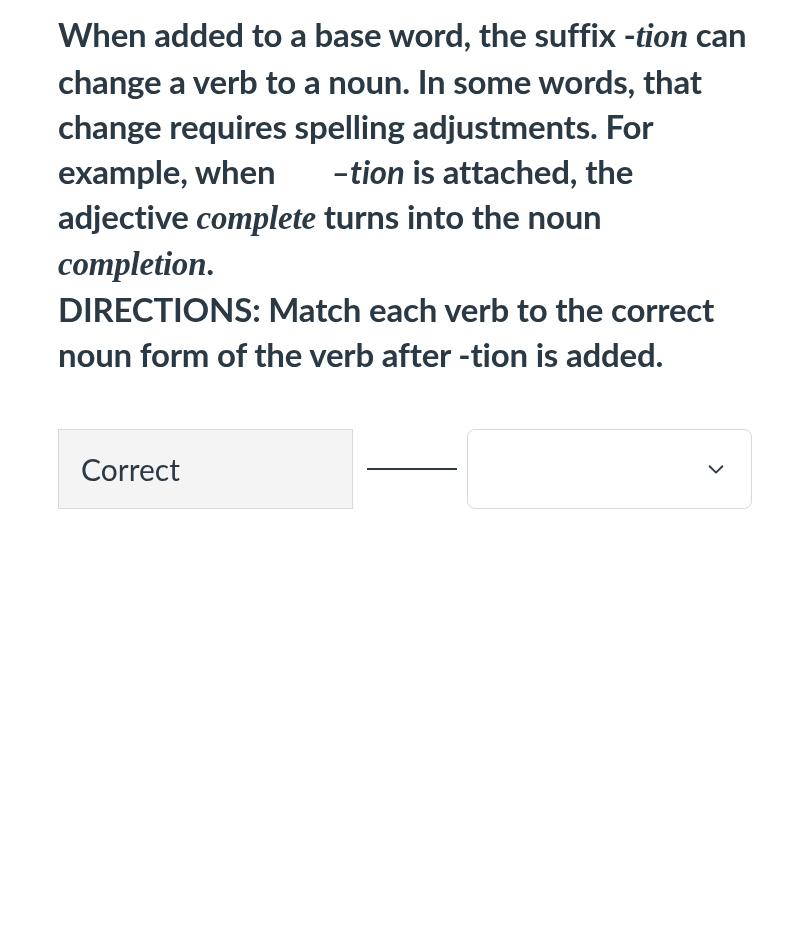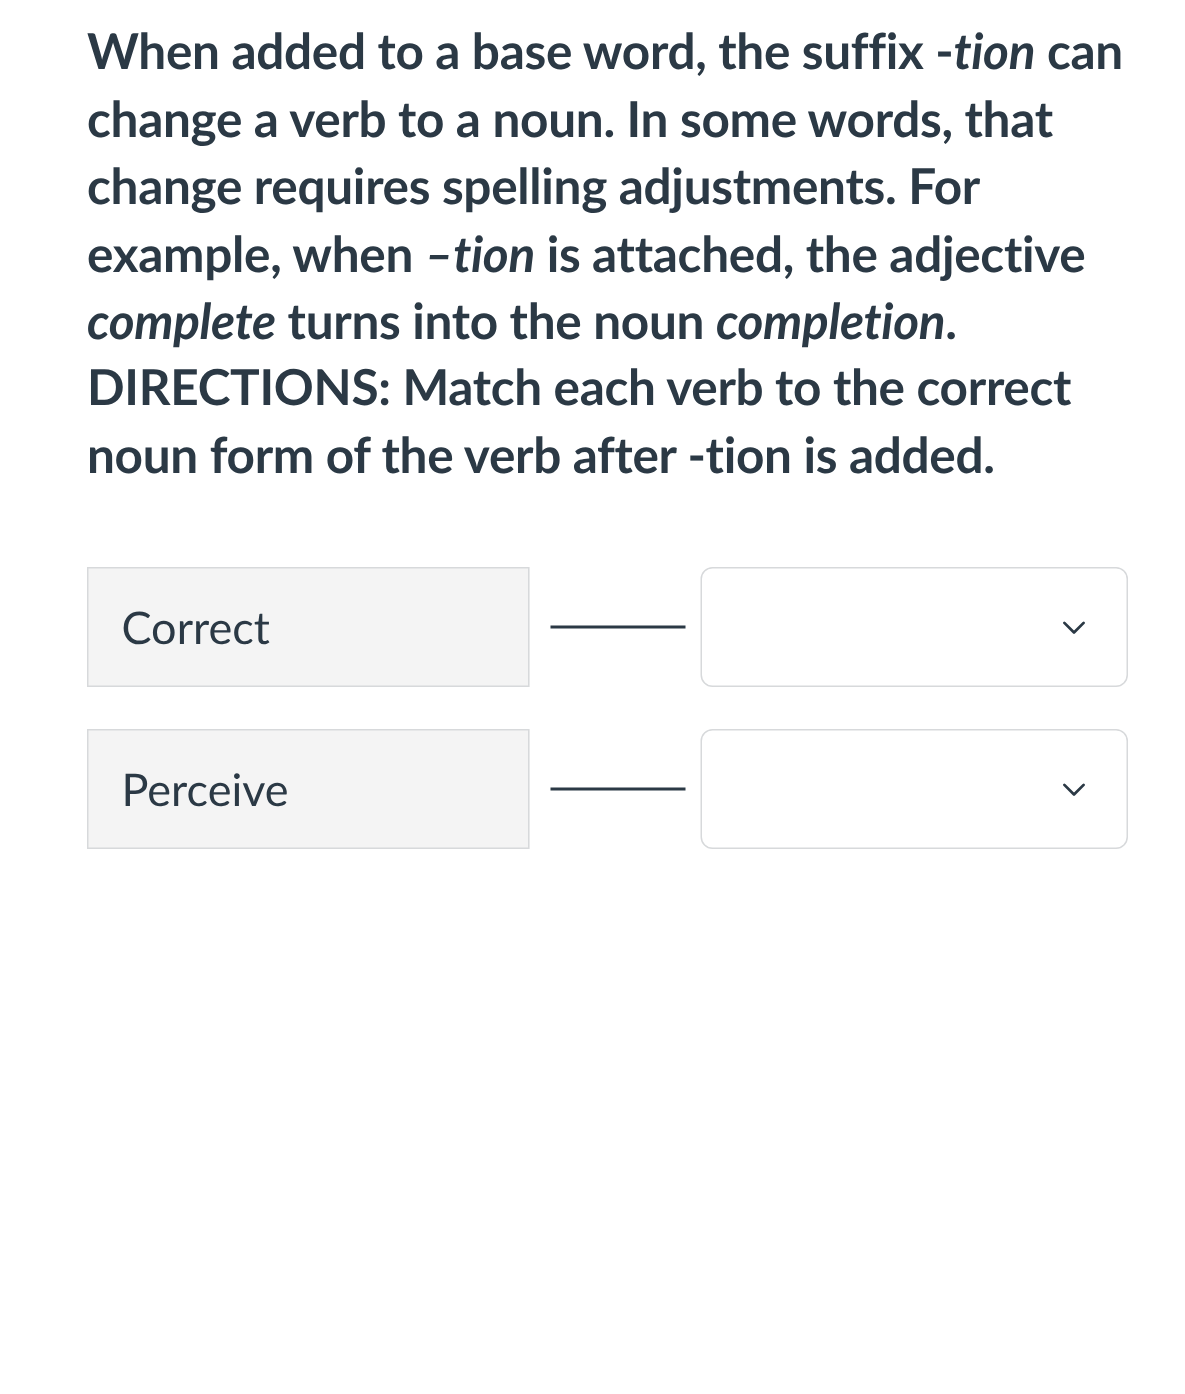--- a/index.html
+++ b/index.html
@@ -17,23 +17,25 @@
   .instructions {
     font-size: 33px;
     line-height: 1.36;
     font-weight: 700;
     color: #2b3945;
     margin-bottom: 52px;
     letter-spacing: -0.2px;
   }
   .instructions .italic {
     font-style: italic;
+    font-family: Liberation Serif, serif;
   }
   .instructions .suffix {
     font-style: italic;
+    margin-left: 48px;
   }
   .match-list {
     display: flex;
     flex-direction: column;
     gap: 28px;
   }
   .match-row {
     display: flex;
     align-items: center;
     height: 80px;
@@ -102,30 +104,16 @@
       <div class="noun-box">
         <span></span>
         <span class="chevron">
           <svg viewBox="0 0 24 24">
               <polyline points="5 9 12 16 19 9"></polyline>
             </svg>
         </span>
       </div>
     </div>
 
-    <div class="match-row">
-      <div class="verb-box">
-        <span>Perceive</span>
-      </div>
-      <div class="connector"></div>
-      <div class="noun-box">
-        <span></span>
-        <span class="chevron">
-          <svg viewBox="0 0 24 24">
-              <polyline points="5 9 12 16 19 9"></polyline>
-            </svg>
-        </span>
-      </div>
-    </div>
 
 
   </div>
 </div>
 
 </body></html>

